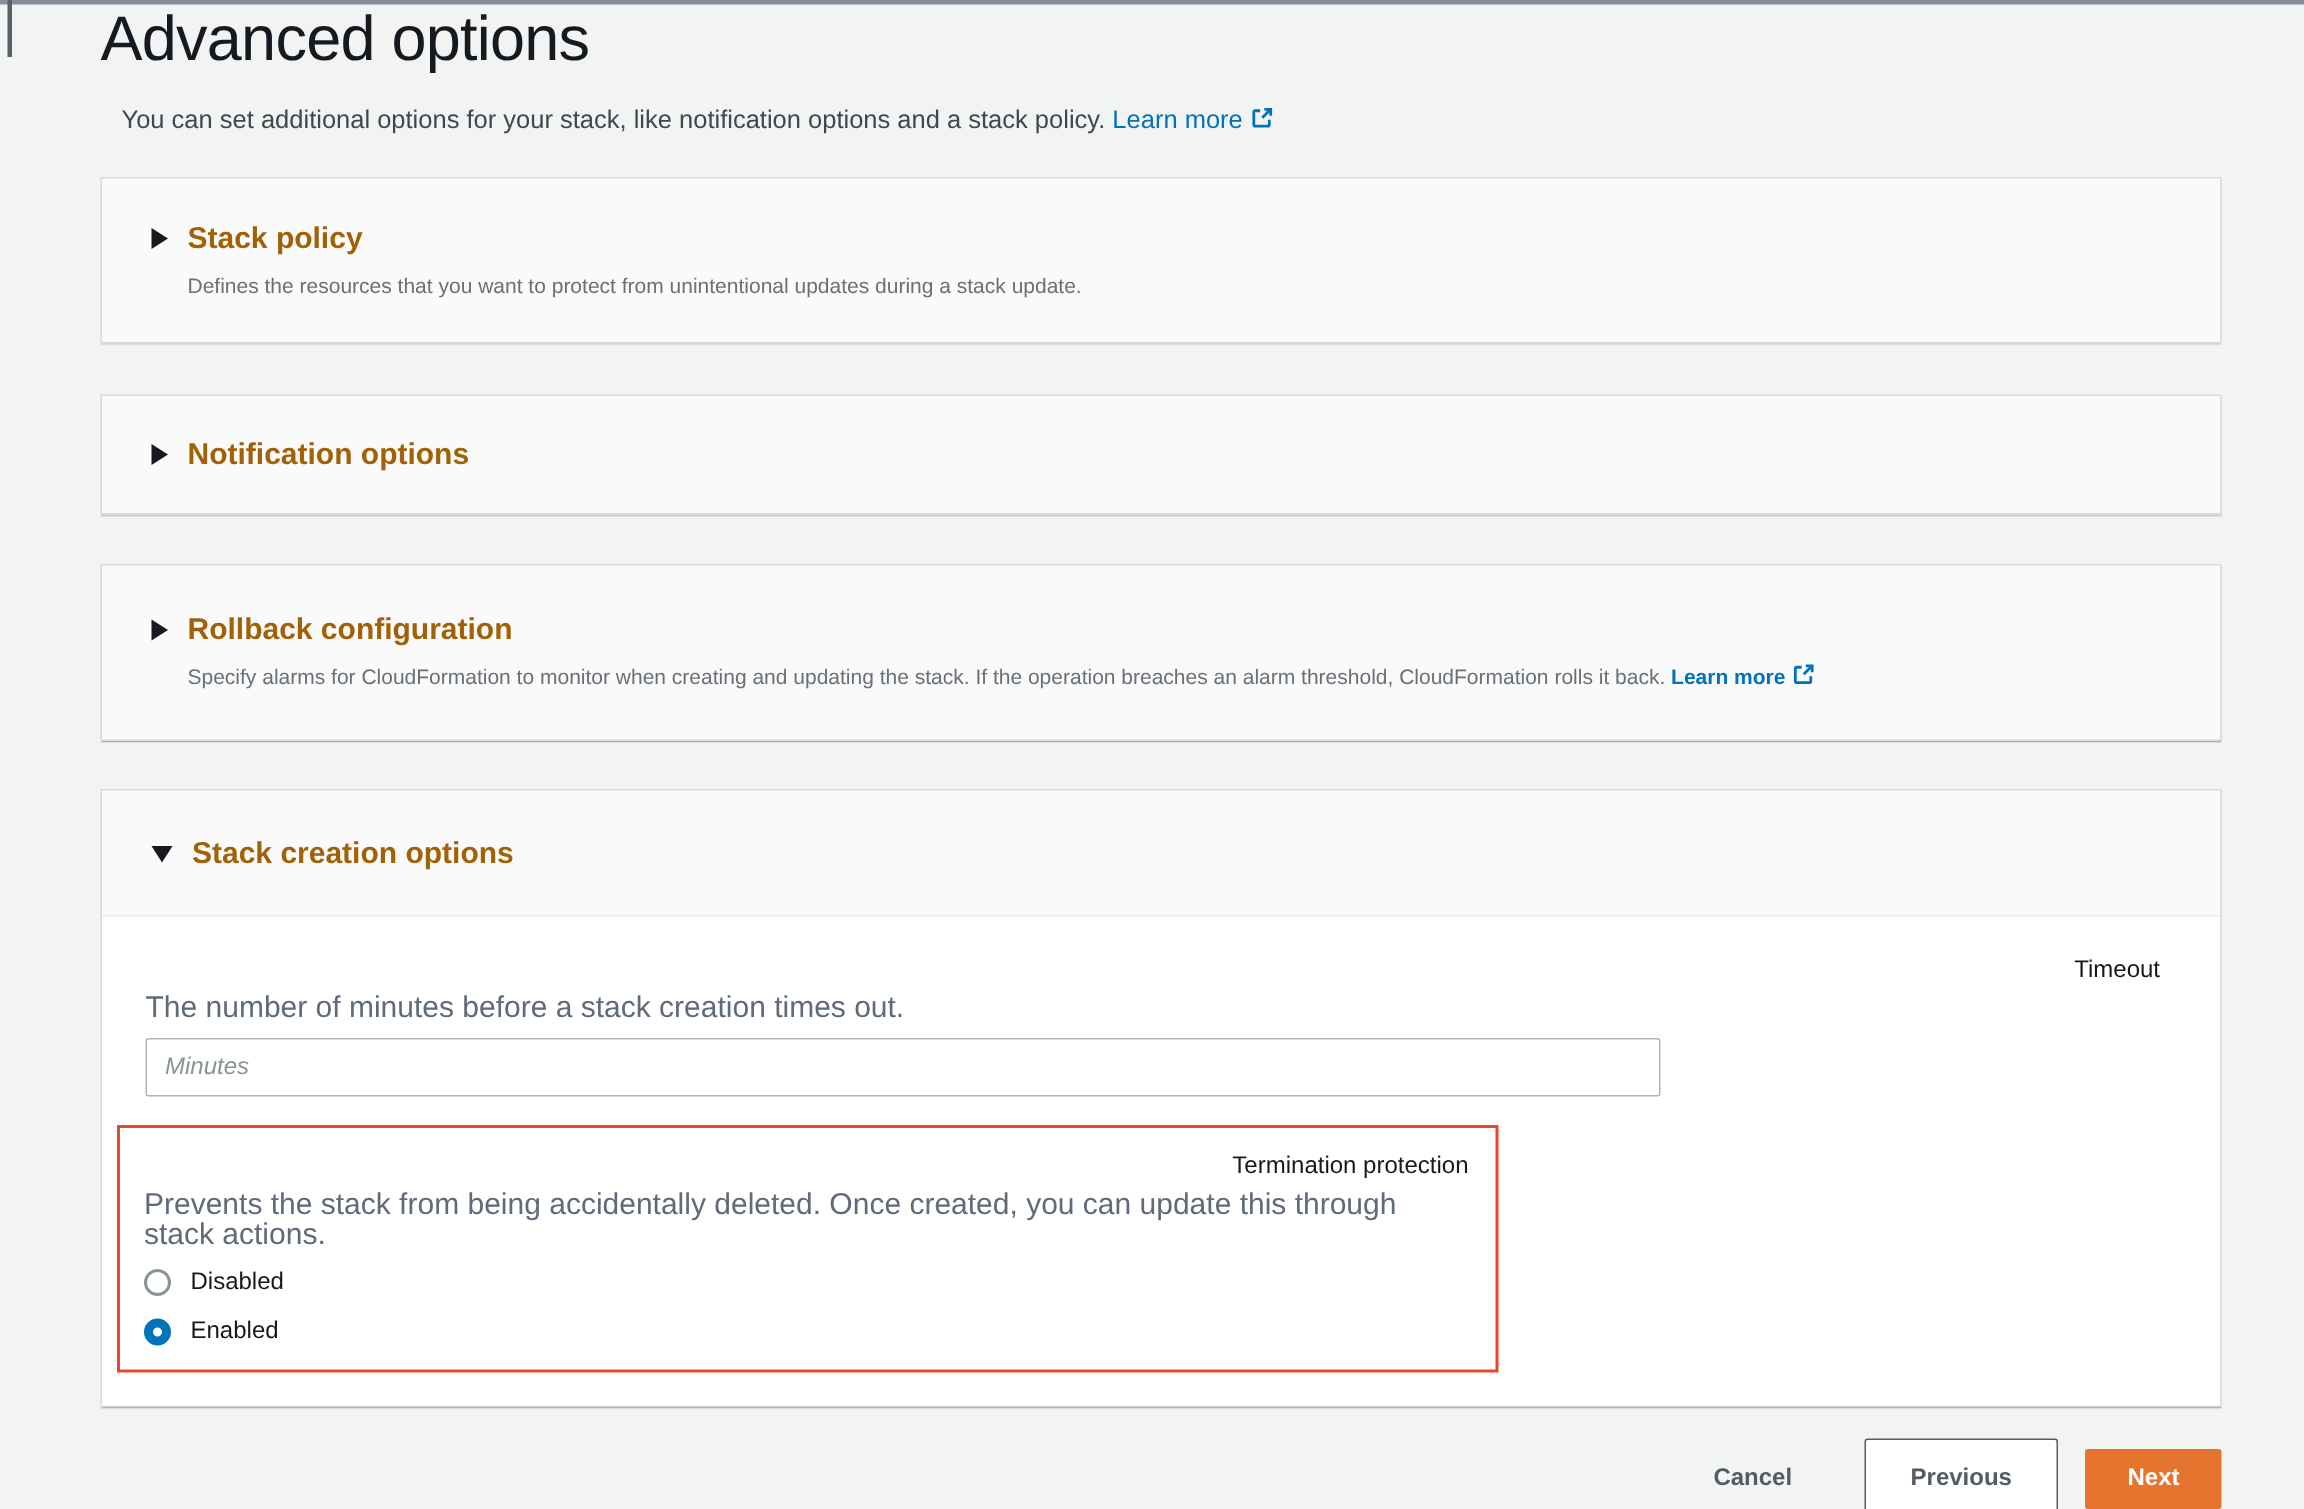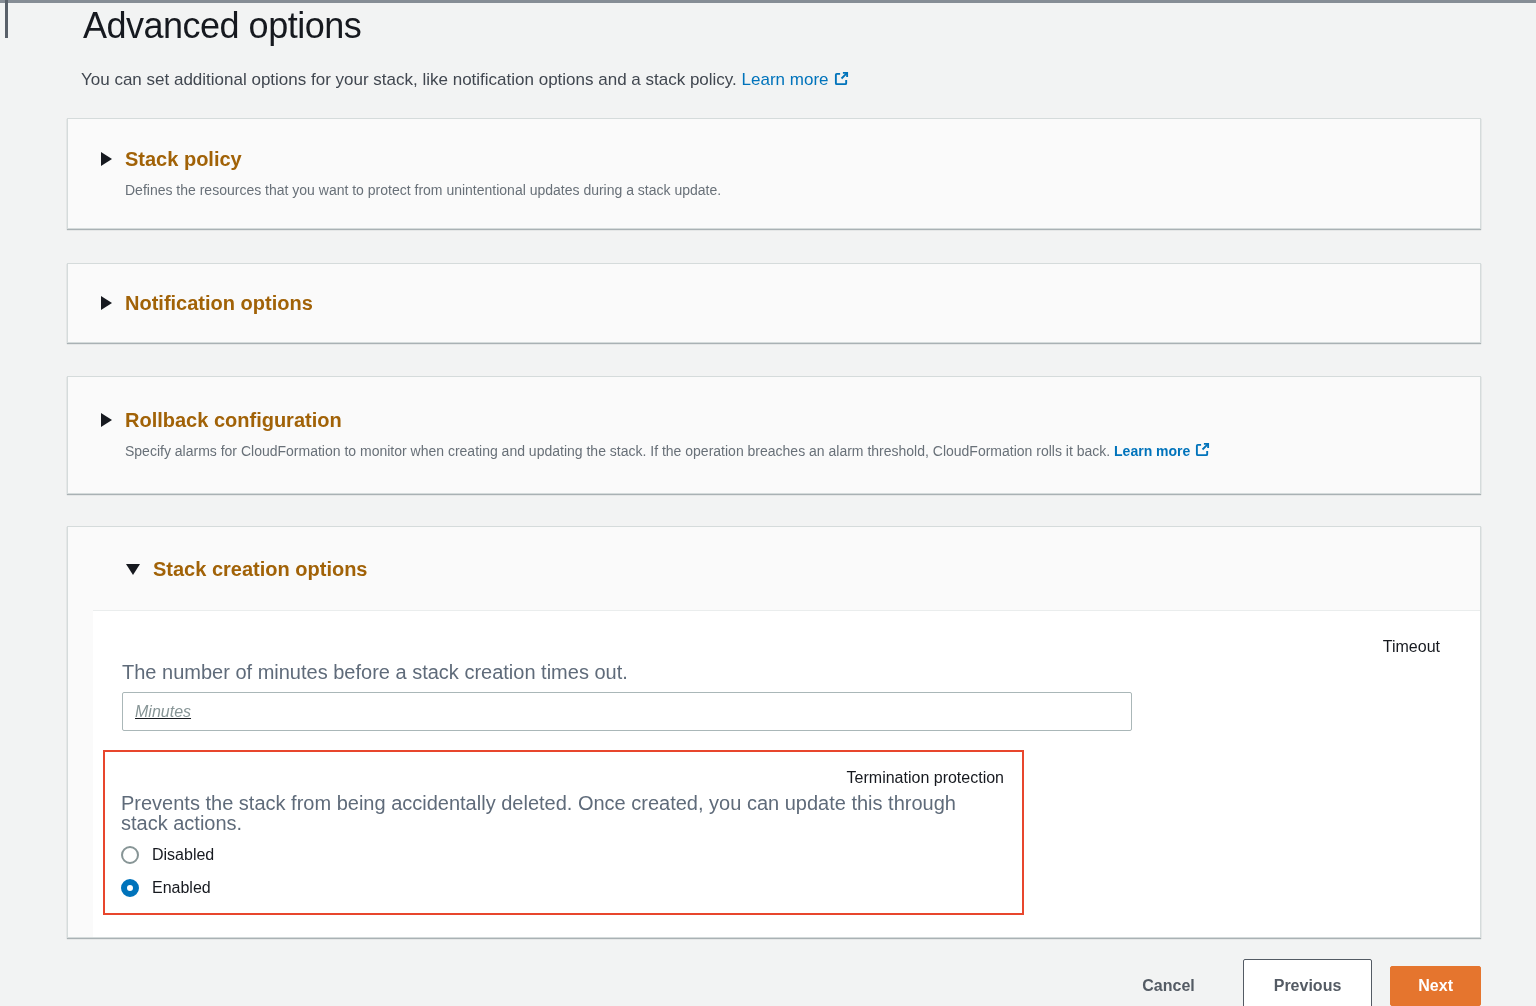--- a/index.html
+++ b/index.html
@@ -9,56 +9,56 @@
     font-family: "Liberation Sans", sans-serif;
     color: #16191f;
     overflow: hidden;
     position: relative;
   }
   .top-line { position: absolute; top: 0; left: 0; width: 1536px; height: 3px; background: #868d95; }
   .left-mark { position: absolute; top: 0; left: 5px; width: 3px; height: 38px; background: #596069; }
 
   .content { position: relative; margin-left: 67px; width: 1414px; }
 
-  h1.page-title { padding-top: 5px; font-size: 36px; line-height: 42px; font-weight: 400; color: #16191f; letter-spacing: -0.5px; margin-left: 16px; }
+  h1.page-title { padding-top: 5px; font-size: 42px; line-height: 42px; font-weight: 400; color: #16191f; letter-spacing: -0.5px; }
   .subtitle { margin-top: 21px; font-size: 17px; line-height: 24px; color: #414750; margin-left: 14px; }
   .link { color: #0073bb; font-weight: 400; text-decoration: none; cursor: pointer; white-space: nowrap; }
   .ext-icon { display: inline-block; vertical-align: -1px; margin-left: 5px; }
 
   .card {
     background: #fafafa;
     border: 1px solid #d5dbdb;
     box-shadow: 0 1px 1px 0 rgba(0,28,36,0.3);
   }
   .card-pad { padding: 27px 40px 26px 33px; }
   .card-1 { margin-top: 25px; }
   .card-2 { margin-top: 33px; }
   .card-2 .card-pad { padding-top: 30px; padding-bottom: 29px; }
   .card-3 { margin-top: 34px; }
   .card-3 .card-pad { padding: 26px 40px 26px 33px; }
-  .card-4 { margin-top: 32px; padding-left: 25px; }
+  .card-4 { margin-top: 32px; }
 
   .section-header { display: flex; align-items: center; cursor: pointer; }
   .caret-right { width: 0; height: 0; border-top: 7px solid transparent; border-bottom: 7px solid transparent; border-left: 11px solid #16191f; margin-right: 13px; flex: 0 0 auto; }
   .caret-down  { width: 0; height: 0; border-left: 7px solid transparent; border-right: 7px solid transparent; border-top: 11px solid #16191f; margin-right: 13px; flex: 0 0 auto; }
   .section-title { font-size: 20px; line-height: 26px; font-weight: 700; color: #a16207; }
   .section-desc { margin: 7px 34px 0 24px; font-size: 14px; line-height: 23px; color: #687078; }
 
   .card4-header { padding: 29px 40px 28px 33px; }
   .card4-body { background: #ffffff; border-top: 1px solid #eaeded; padding: 25px 40px 22px 29px; }
 
   .field-label { font-size: 16px; line-height: 22px; color: #16191f; text-align: right; }
   .field-desc { margin-top: 4px; font-size: 20px; line-height: 20px; color: #5f6b7a; }
   .text-input {
     margin-top: 10px; display: block;
     width: 1010px; height: 39px;
     border: 1px solid #aab7b8; border-radius: 2px;
     background: #fff; padding: 0 12px;
     font-family: "Liberation Sans", sans-serif;
-    font-size: 16px; color: #16191f; text-decoration: underline;
+    font-size: 16px; color: #16191f;
   }
   .text-input::placeholder { font-style: italic; color: #879596; }
 
   .annotation-box {
     margin: 19px 0 0 -19px;
     width: 921px;
     border: 2px solid #e8462d;
     padding: 15px 18px 14px 16px;
   }
   .radio-row { display: flex; align-items: center; margin-top: 11px; cursor: pointer; }

